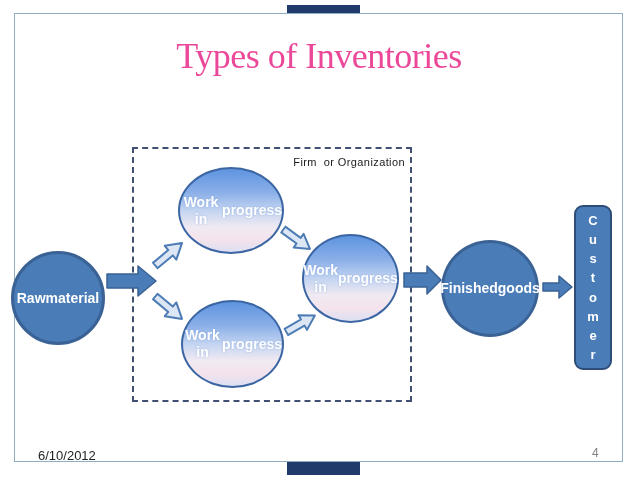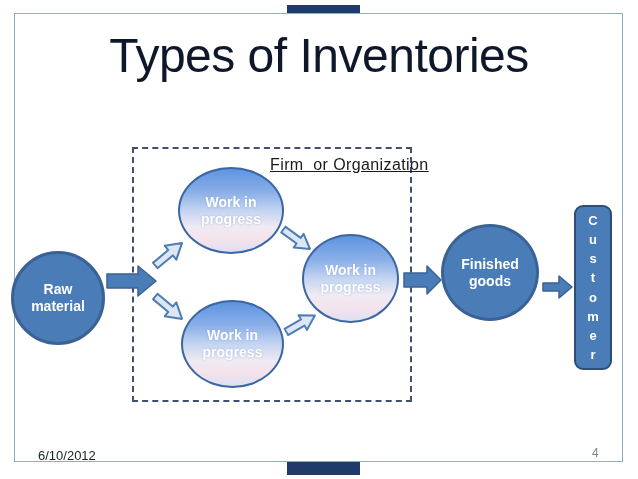--- a/index.html
+++ b/index.html
@@ -18,54 +18,54 @@
   
   #slide-frame{
     left:14px;top:13px;width:609px;height:449px;
     border:1px solid var(--slide-border,#8FAEC2);
     background:#ffffff;box-sizing:border-box;
   }
 
   
   #slide-title{
     left:14px;top:35px;width:610px;text-align:center;
-    font-size:48px;line-height:42px;color:#0f172a;letter-spacing:-0.5px;
+    font-size:36px;line-height:42px;color:#ec4899;letter-spacing:-0.5px;font-family:Liberation Serif, serif;
   }
 
   
   #firm-boundary{
     left:132px;top:147px;width:280px;height:255px;
     border:2px dashed var(--dashed-border,#404F73);
     box-sizing:border-box;
   }
   #firm-boundary-label{
     left:270px;top:156px;width:135px;text-align:right;
-    font-size:16px;letter-spacing:0.4px;color:#1a1a1a;white-space:pre;text-decoration:underline;
+    font-size:11px;letter-spacing:0.4px;color:#1a1a1a;white-space:pre;
   }
 
   
   .node{
     border-radius:50%;box-sizing:border-box;
-    display:flex;flex-direction:column;align-items:center;justify-content:center;
+    display:flex;flex-direction:row;align-items:center;justify-content:center;
     text-align:center;color:#ffffff;font-weight:bold;font-size:14px;line-height:17px;
   }
   .node-solid{
     background:var(--node-solid-fill,#4A7CB8);
     border:3px solid var(--node-solid-border,#3A6295);
   }
   .node-grad{
     background:linear-gradient(180deg,#5E94E0 0%,#8AAFE8 28%,#C3D4F1 50%,#F0EAF2 70%,#F4E3EC 85%,#DCDFF3 100%);
     border:2.5px solid #3C66A3;
     text-shadow:0 0 2px rgba(110,145,210,0.55);
   }
   #node-raw-material{left:11px;top:251px;width:94px;height:94px;}
   #node-wip-top{left:178px;top:167px;width:106px;height:87px;}
   #node-wip-bottom{left:181px;top:300px;width:103px;height:88px;}
   #node-wip-center{left:302px;top:234px;width:97px;height:89px;}
-  #node-finished-goods{left:441px;top:224px;width:98px;height:97px;text-align:right;}
+  #node-finished-goods{left:441px;top:240px;width:98px;height:97px;text-align:right;}
 
   
   #node-customer{
     left:574px;top:205px;width:38px;height:165px;
     background:var(--node-solid-fill,#4A7CB8);
     border:2px solid #2E4E79;border-radius:9px;box-sizing:border-box;
     display:flex;flex-direction:column;align-items:center;justify-content:space-between;
     padding:7px 0;color:#fff;font-weight:bold;font-size:13px;line-height:13px;
   }
 

